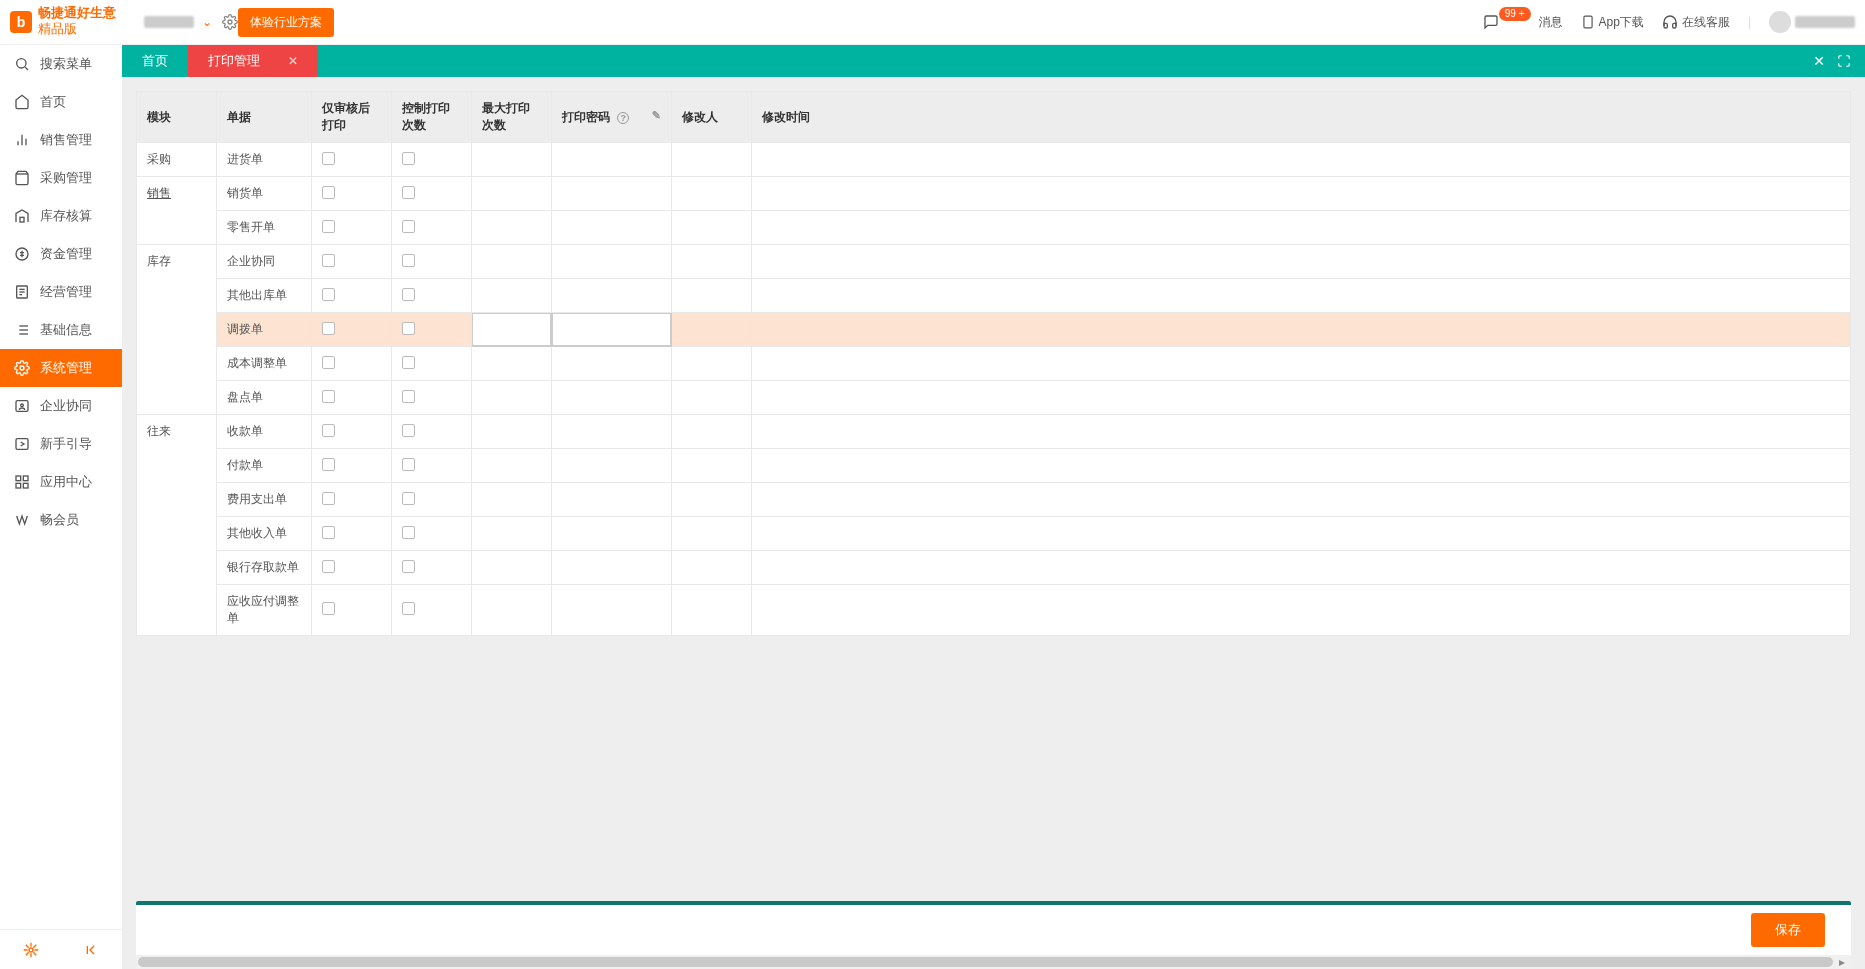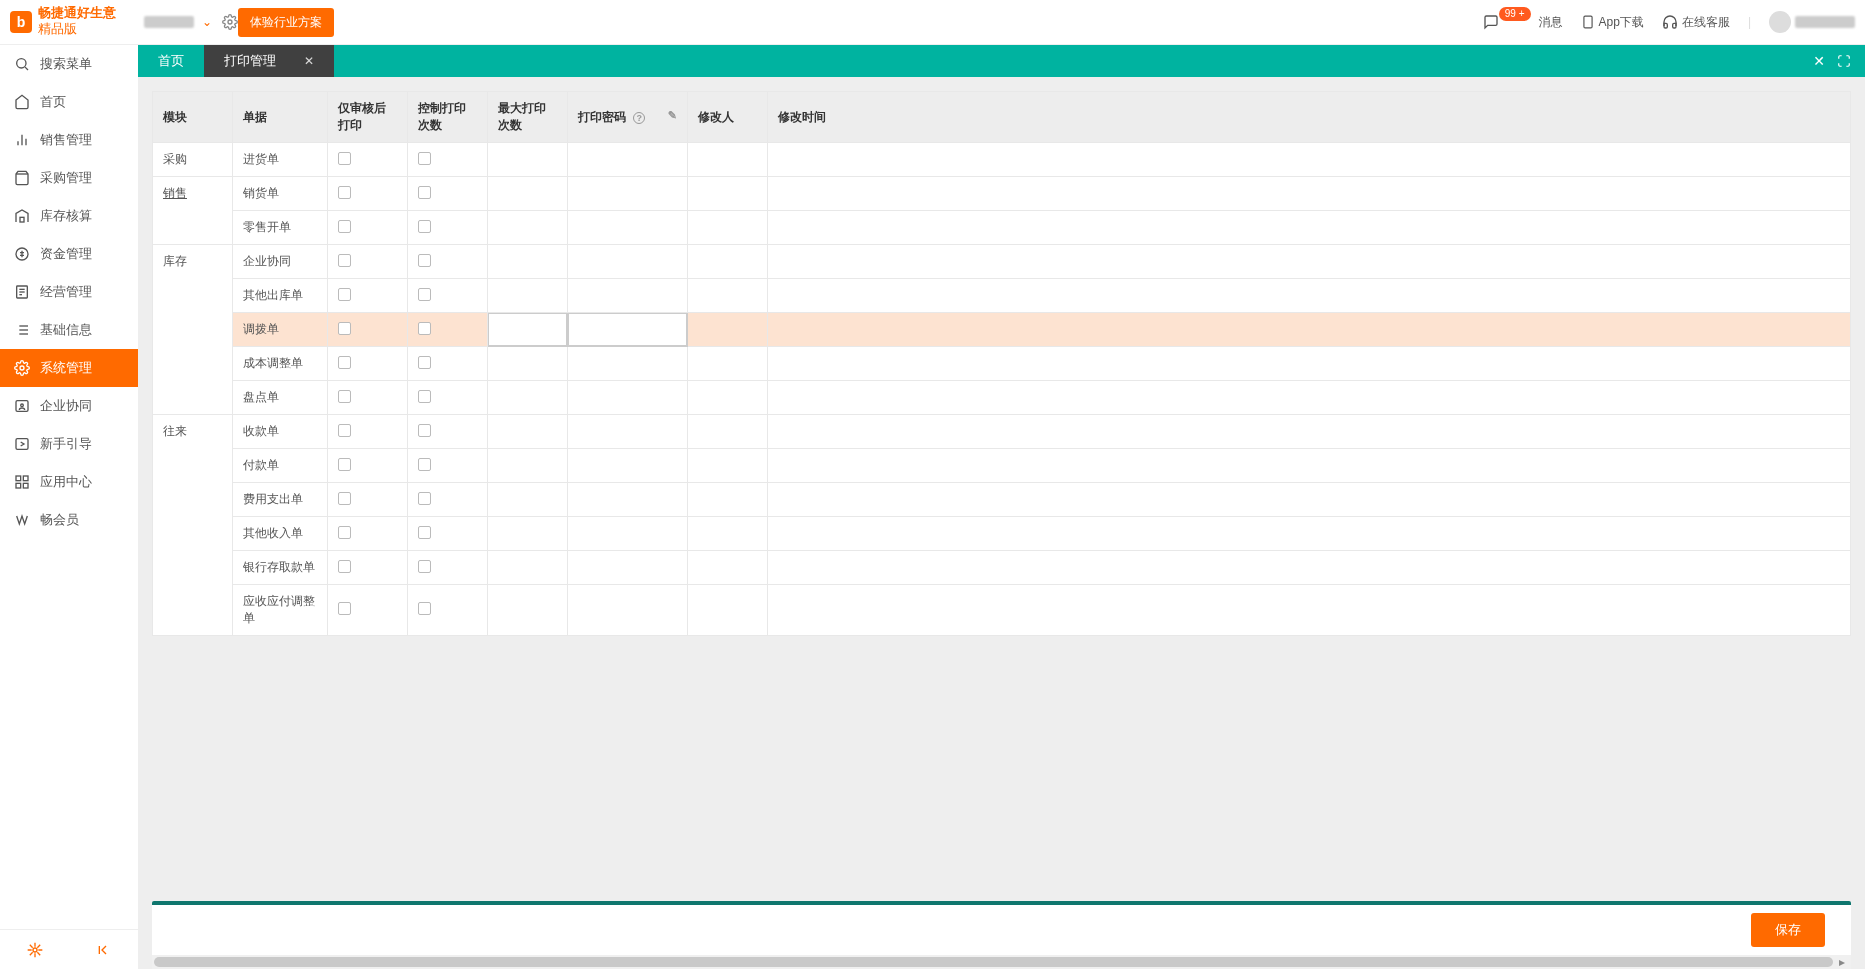--- a/index.html
+++ b/index.html
@@ -20,33 +20,33 @@
 .tr-item { display: flex; align-items: center; gap: 4px; cursor: pointer; }
 .badge { background: #ff5a1f; color: #fff; border-radius: 10px; padding: 0 6px; font-size: 10px; line-height: 14px; position: relative; top: -8px; left: -4px;}
 .avatar { width: 22px; height: 22px; border-radius: 50%; background: #ddd; display:inline-block;}
 .user-blur { display:inline-block; width:60px; height:12px; background:#ccc; border-radius:2px; filter: blur(1px); }
 .org-blur { display:inline-block; width:50px; height:12px; background:#ccc; border-radius:2px; filter: blur(1px); }
 
 
 .body { display: flex; flex: 1; min-height: 0; }
 
 
-.sidebar { width: 138px; background: #fff; display: flex; flex-direction: column; position:relative; }
+.sidebar { width: 122px; background: #fff; display: flex; flex-direction: column; position:relative; }
 .side-item { display: flex; align-items: center; gap: 10px; padding: 10px 14px; color: #555; cursor: pointer; font-size: 13px; }
 .side-item.active { background: #ff6a00; color: #fff; }
 .side-item .icon { width: 16px; height: 16px; display: inline-flex; align-items:center; justify-content:center; }
 .sidebar-bottom { position:absolute; bottom:0; left:0; right:0; height:40px; display:flex; align-items:center; justify-content: space-around; border-top:1px solid #eee; color:#ff6a00;}
 .sidebar-bottom span { cursor:pointer; }
 
 
 .main { flex: 1; display: flex; flex-direction: column; min-width: 0; background:#eee; }
 .tabs { height: 32px; background: #00b3a0; display: flex; align-items: stretch; color: #fff; }
 .tab { padding: 0 20px; display: flex; align-items: center; gap:6px; cursor: pointer; font-size: 13px; }
 .tab.tab-home { background:#00b3a0; }
-.tab.active { background: #404040; gap: 28px; }
+.tab.active { background: #ef4444; gap: 28px; }
 .tab-close { font-size: 12px; opacity:.8; }
 .tab-actions { margin-left:auto; display:flex; align-items:center; gap:12px; padding-right:14px; }
 .tab-actions span { cursor:pointer; font-size:14px; }
 
 
 .content-wrap { flex:1; padding: 14px 14px 0 14px; overflow:auto; min-height:0; }
 .card { background:#fff; border-radius:2px; }
 
 .tbl { width:100%; border-collapse: collapse; table-layout: fixed;}
 .tbl th, .tbl td { border: 1px solid #e8e8e8; padding: 8px 10px; text-align:left; font-size:12px; color:#333; height:32px;}

